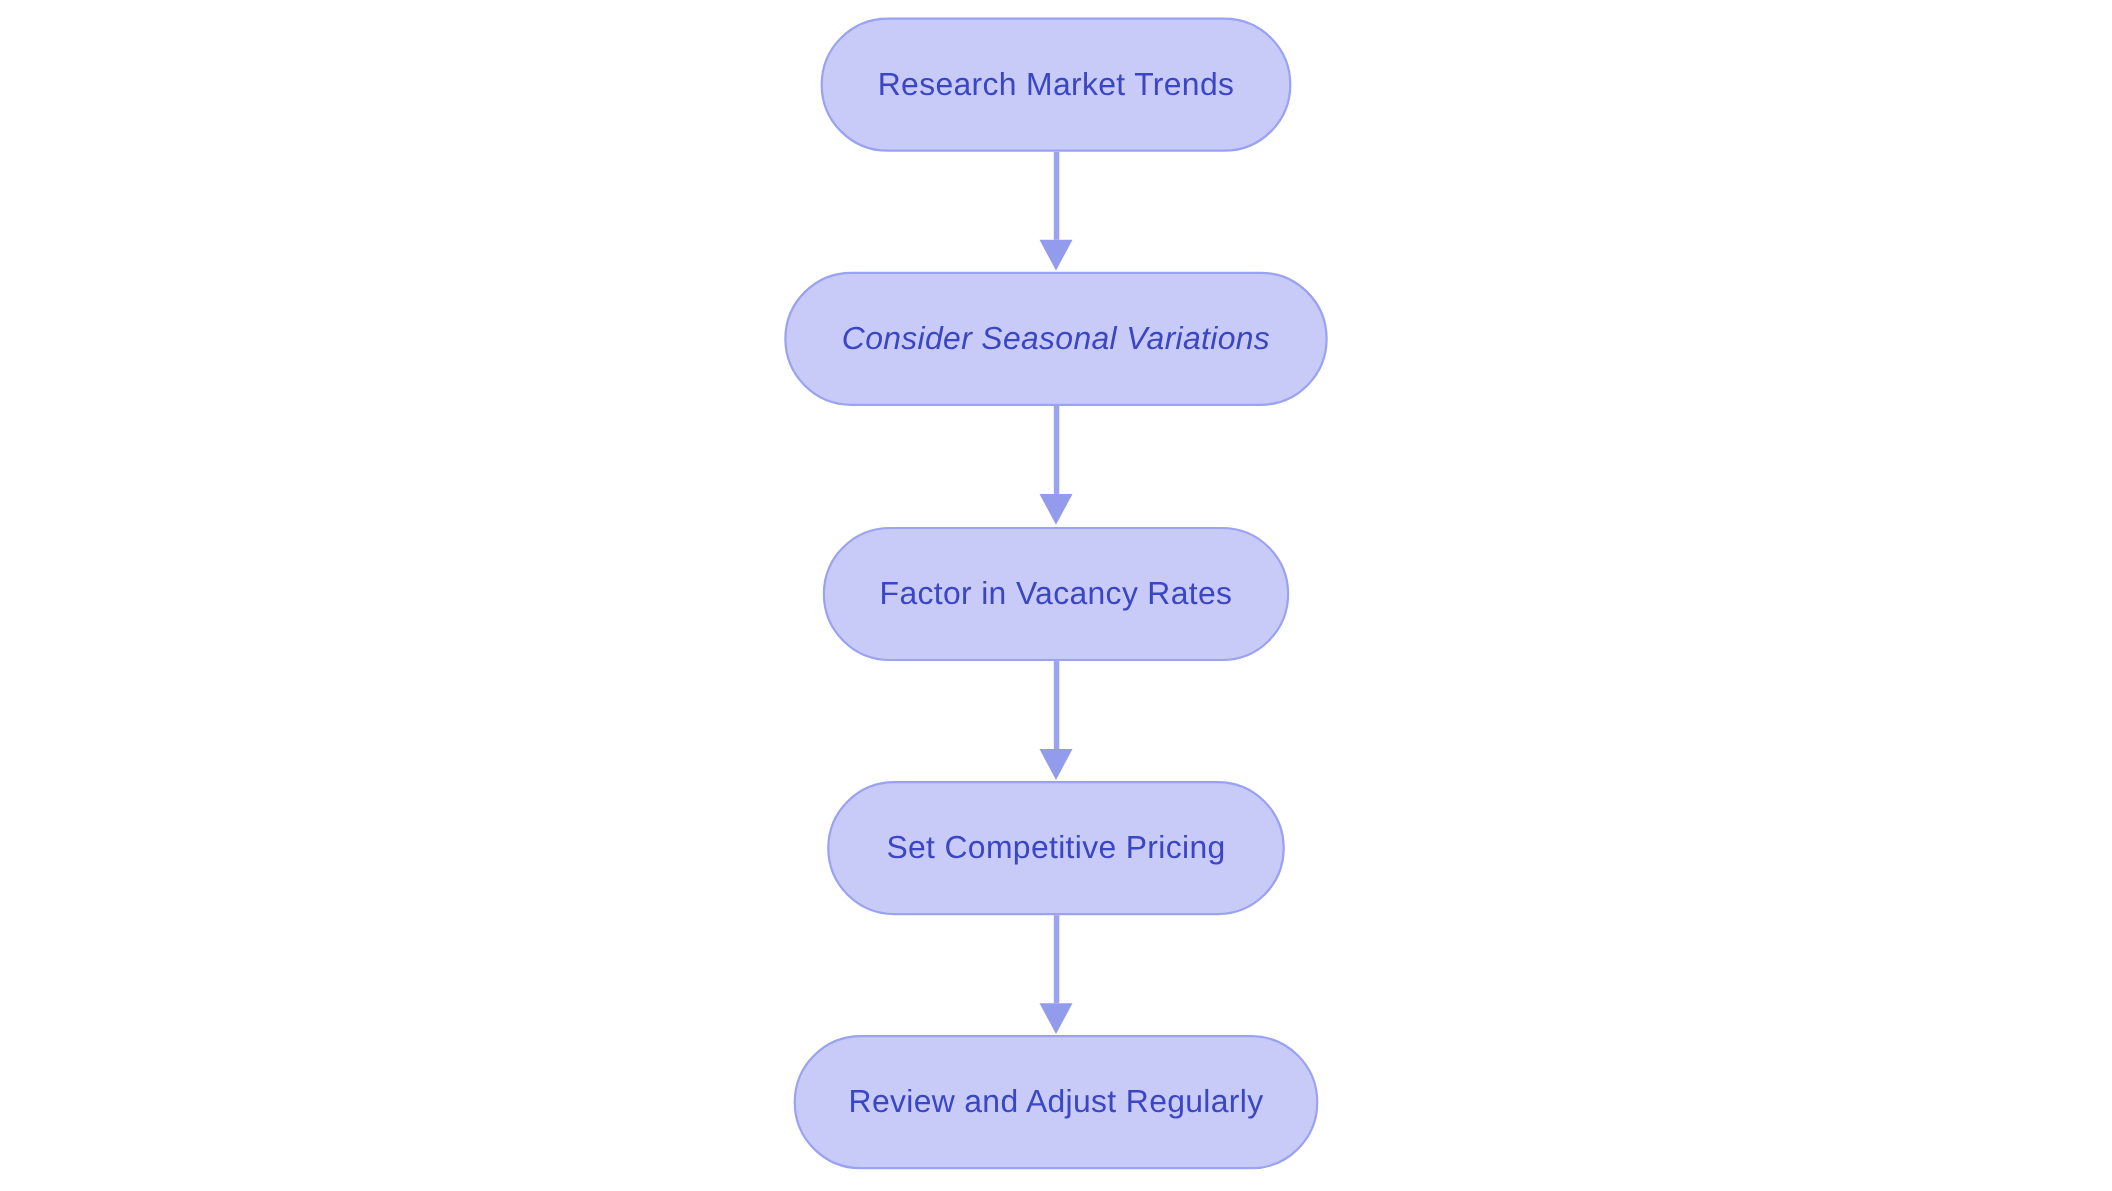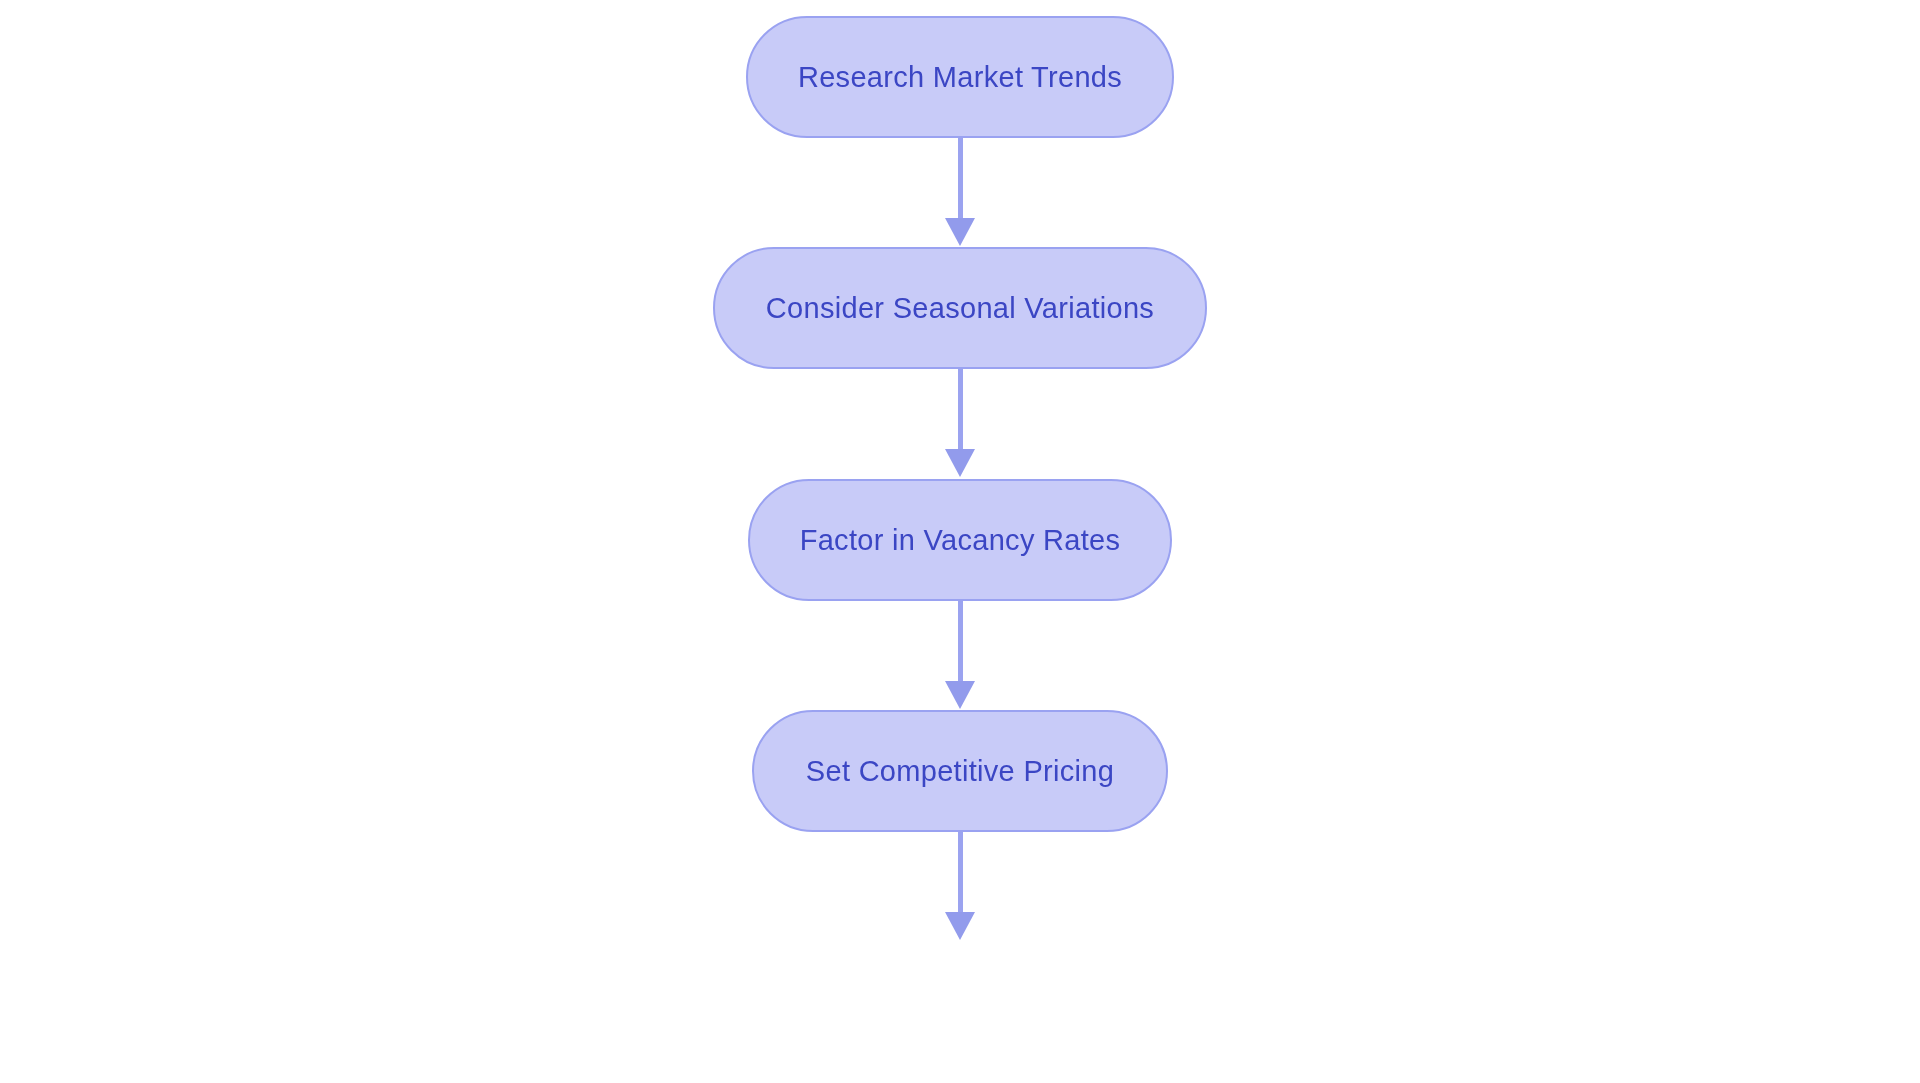--- a/index.html
+++ b/index.html
@@ -29,21 +29,21 @@
     justify-content: center;
   }
   .node-label {
     color: #3b46c4;
     font-size: 29px;
     font-weight: 400;
     letter-spacing: 0.3px;
     white-space: nowrap;
   }
   .n1 { top: 16px;  width: 428px; }
-  .n2 { top: 247px; width: 494px; }
+  .n2 { top: 247px; width: 494px; font-style: italic; }
   .n3 { top: 479px; width: 424px; }
   .n4 { top: 710px; width: 416px; text-align: right; }
   .n5 { top: 941px; width: 477px; }
 
   .arrow {
     position: absolute;
     left: 50%;
     transform: translateX(-50%);
     display: flex;
     flex-direction: column;
@@ -100,14 +100,17 @@
 
   <div class="node n4">
     <span class="node-label">Set Competitive Pricing</span>
   </div>
 
   <div class="arrow a4">
     <div class="arrow-shaft"></div>
     <div class="arrow-head"></div>
   </div>
 
+  <div class="node n5">
+    <span class="node-label">Review and Adjust Regularly</span>
+  </div>
 
 </div>
 
 </body></html>

